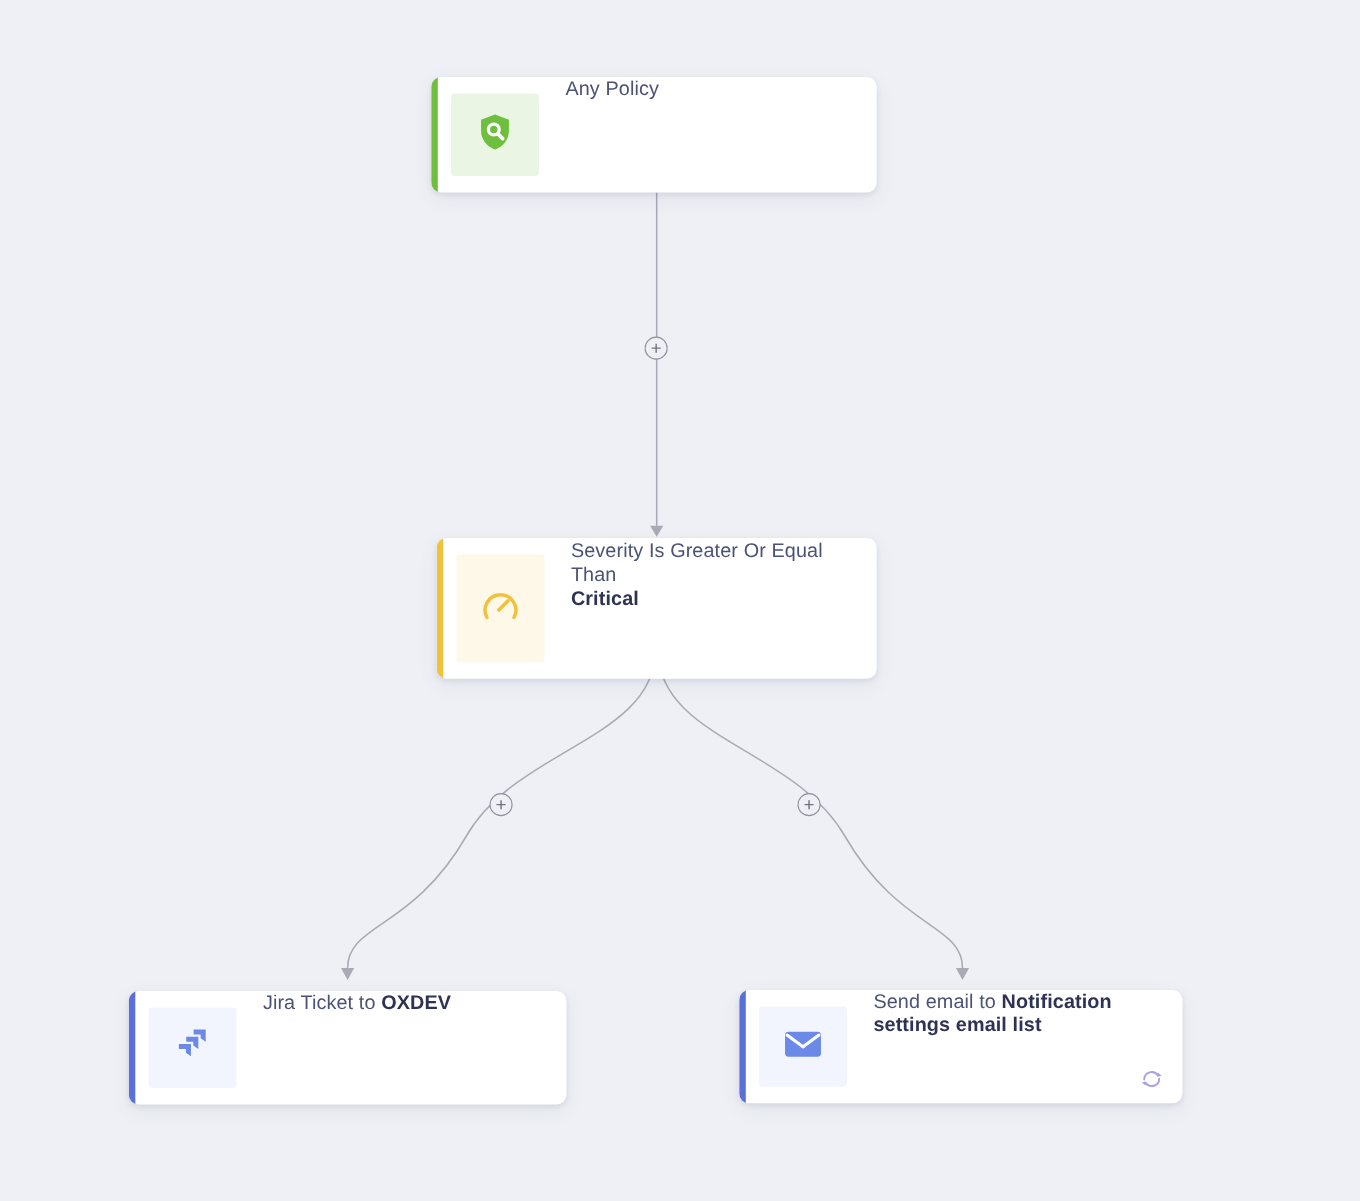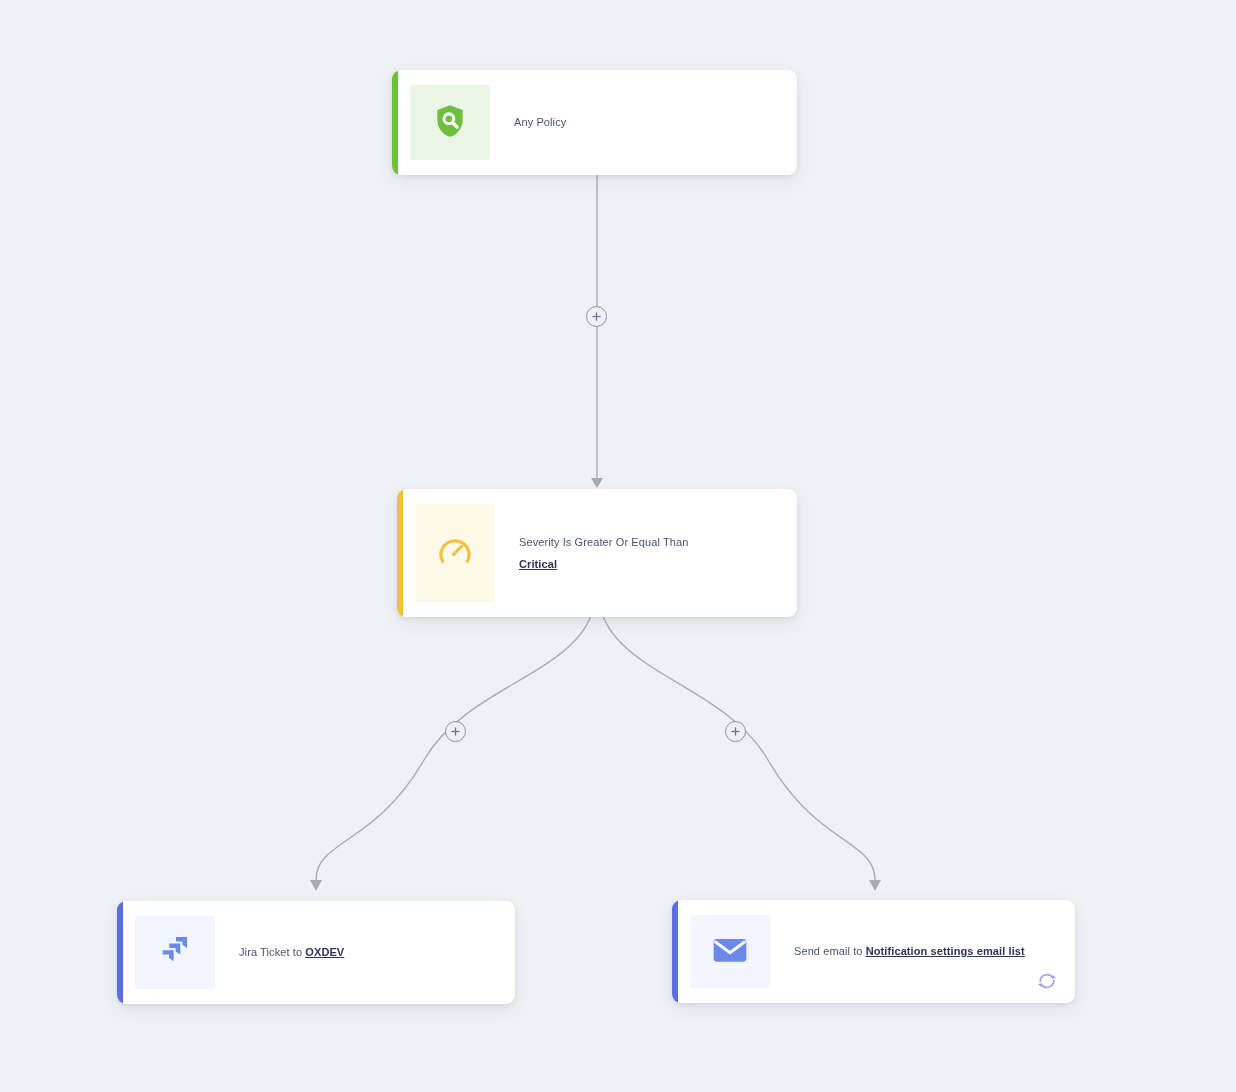--- a/index.html
+++ b/index.html
@@ -57,29 +57,29 @@
     margin: 15px 0 15px 18px;
     border-radius: 3px;
     display: flex;
     align-items: center;
     justify-content: center;
   }
 
   .label {
     flex: 1 1 auto;
     display: flex;
-    align-items: center;
+    align-items: flex-start;
     padding: 0 18px 0 24px;
-    font-size: 11px;
+    font-size: 18px;
     line-height: 21px;
     color: #4b5274;
     letter-spacing: .1px;
     border-radius: 18px;
   }
-  .label b { color: #2e3356; font-weight: bold; text-decoration: underline; }
+  .label b { color: #2e3356; font-weight: bold; }
 
   
   #node-policy   { left: 392px; top: 70px;  width: 405px; height: 105px; }
   #node-severity { left: 397px; top: 489px; width: 400px; height: 128px; }
   #node-jira     { left: 117px; top: 901px; width: 398px; height: 103px; }
   #node-email    { left: 672px; top: 900px; width: 403px; height: 103px; }
 
   #node-severity .label { line-height: 22px; }
   #node-severity .labeltext { display: block; }
 

